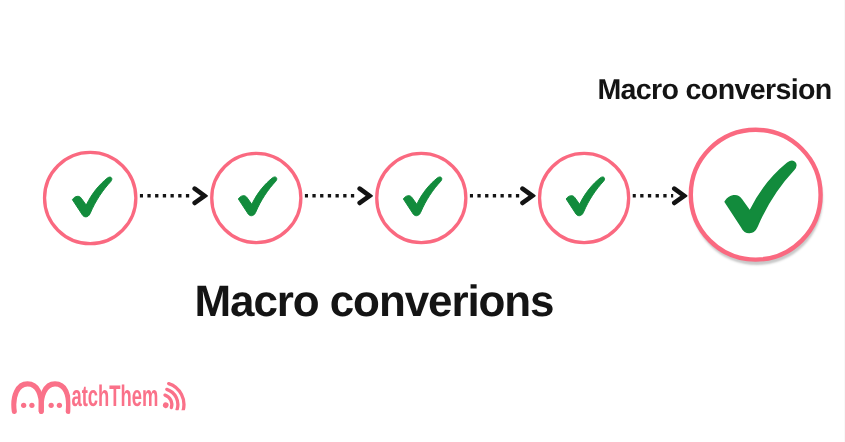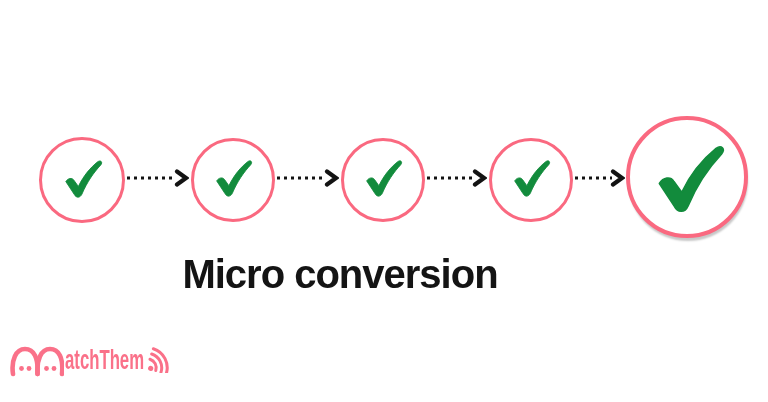--- a/index.html
+++ b/index.html
@@ -95,20 +95,21 @@
   }
   .logo .signal { display: block; margin-bottom: 3px; margin-left: 2px; }
   .logo .sig-stroke { stroke: var(--logo_pink); stroke-width: 3; fill: none; stroke-linecap: round; }
   .logo .sig-dot { fill: var(--logo_pink); }
 </style>
 </head>
 <body>
 
 <div class="canvas">
 
+  <div class="macro-label">Macro conversion</div>
 
   <div class="circle c1">
     <svg viewBox="0 0 100 100" aria-hidden="true">
       <path class="check-fill" d="M13 57 C18 49 27 48 31 54 L41 68 C53 43 68 26 84 13 C91 8 96 14 91 20 C75 37 60 59 49 85 C45 94 36 94 32 86 Z"></path>
     </svg>
   </div>
   <div class="circle c2">
     <svg viewBox="0 0 100 100" aria-hidden="true">
       <path class="check-fill" d="M13 57 C18 49 27 48 31 54 L41 68 C53 43 68 26 84 13 C91 8 96 14 91 20 C75 37 60 59 49 85 C45 94 36 94 32 86 Z"></path>
     </svg>
@@ -139,21 +140,21 @@
   </svg>
   <svg class="arrow a3" viewBox="0 0 60 20" aria-hidden="true">
     <line class="dots" x1="0" y1="10" x2="47" y2="10"></line>
     <path class="head" d="M48 3.5 L57 10 L48 16.5"></path>
   </svg>
   <svg class="arrow a4" viewBox="0 0 50 20" aria-hidden="true">
     <line class="dots" x1="0" y1="10" x2="37" y2="10"></line>
     <path class="head" d="M38 3.5 L47 10 L38 16.5"></path>
   </svg>
 
-  <div class="micro-label">Micro conversion</div>
+  <div class="micro-label">Macro converions</div>
 
   <div class="logo">
     <svg class="w-mark" width="54" height="36" viewBox="0 0 54 36" aria-hidden="true">
       <path class="w-stroke" d="M3 31 C1 17 6 6 15 6 C24 6 28.5 15 27.5 31"></path>
       <path class="w-stroke" d="M27.5 31 C26.5 17 31 6 40 6 C49 6 53.5 15 52 31"></path>
       <circle class="w-eye" cx="11.5" cy="25.5" r="2.4"></circle>
       <circle class="w-eye" cx="19" cy="25.5" r="2.4"></circle>
       <circle class="w-eye" cx="36.5" cy="25.5" r="2.4"></circle>
       <circle class="w-eye" cx="44" cy="25.5" r="2.4"></circle>
     </svg>

